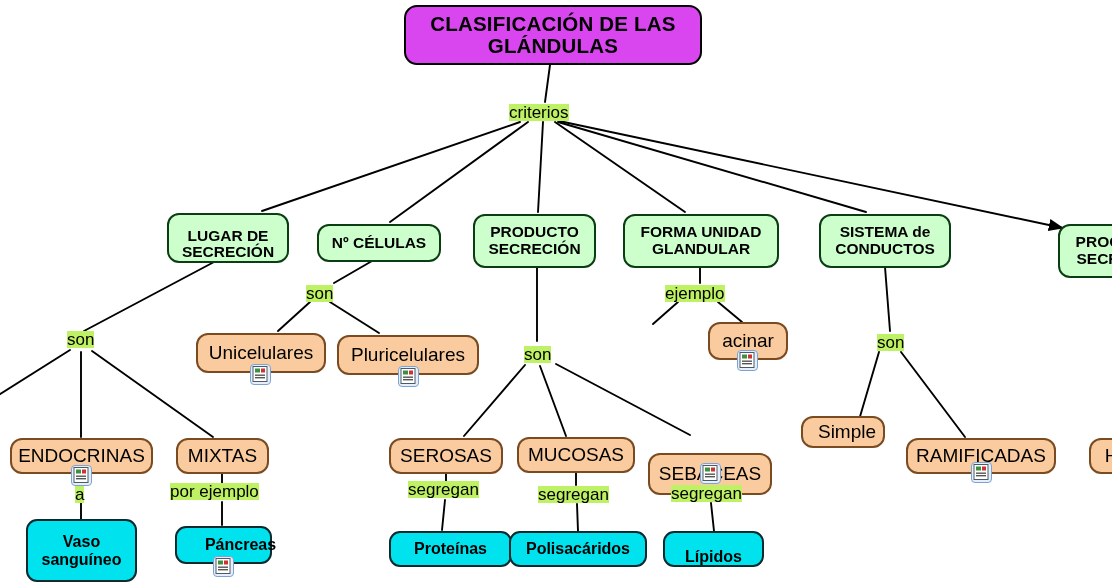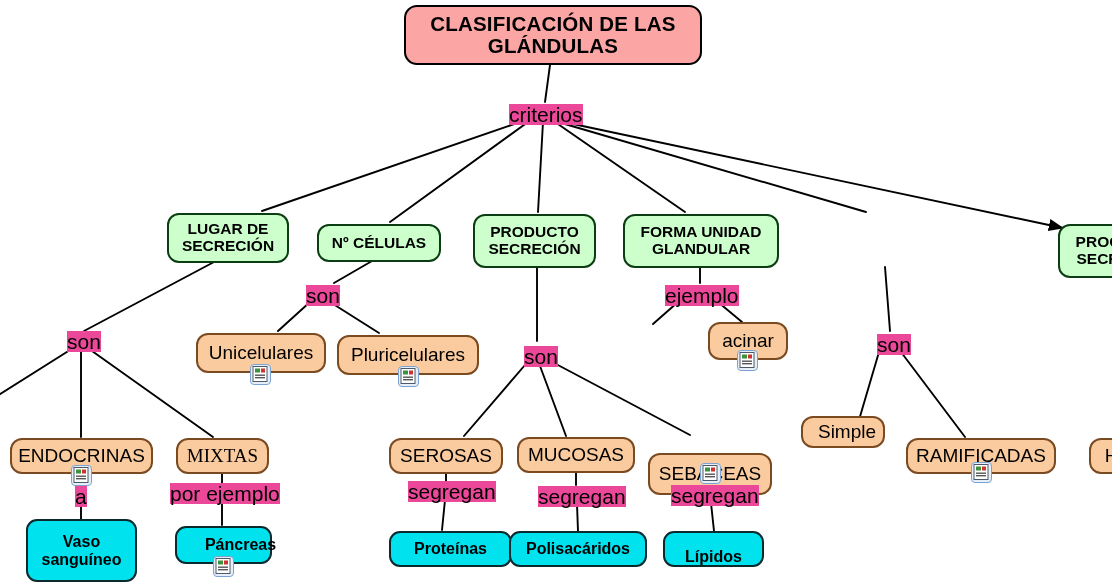--- a/index.html
+++ b/index.html
@@ -21,21 +21,21 @@
     align-items:center;
     justify-content:center;
     text-align:center;
     line-height:1.08;
     border-radius:11px;
   }
   .node .txt{display:block;white-space:pre-line;}
 
   
   .n-root{
-    background:#fca5a5;
+    background:#d946ef;
     border:2.5px solid #000000;
     color:#000000;
     font-weight:bold;
     font-size:20.5px;
     letter-spacing:.2px;
     border-radius:13px;
   }
   
   .n-green{
     background:#ccffcc;
@@ -60,25 +60,25 @@
     border:2.5px solid #0a2a2e;
     color:#000000;
     font-weight:bold;
     font-size:16px;
     border-radius:11px;
   }
 
   
   .lbl{
     position:absolute;
-    font-size:21px;
+    font-size:17px;
     color:#000000;
     white-space:nowrap;
     font-weight:normal;
-    background:#ec4899;
+    background:#bef264;
     line-height:1;
   }
 
   
   .doc-icon{
     position:absolute;
     width:21px;height:21px;
     border:1.5px solid #7aa3d4;
     border-radius:4px;
     background:#e8eef8;
@@ -152,39 +152,43 @@
       <line x1="710" y1="478" x2="710" y2="484"></line>
       <line x1="711" y1="503" x2="714" y2="531"></line>
     </g>
   </svg>
 
   <div class="node n-root" style="left:404px;top:5px;width:298px;height:60px;">
     <span class="txt">CLASIFICACIÓN DE LAS
 GLÁNDULAS</span>
   </div>
 
-  <div class="node n-green" style="left:167px;top:213px;width:122px;height:50px;">
+  <div class="node n-green" style="left:167px;top:213px;width:122px;height:50px;justify-content:flex-end;">
     <span class="txt">LUGAR DE
 SECRECIÓN</span>
   </div>
 
   <div class="node n-green" style="left:317px;top:224px;width:124px;height:38px;">
     <span class="txt">Nº CÉLULAS</span>
   </div>
 
   <div class="node n-green" style="left:473px;top:214px;width:123px;height:54px;">
     <span class="txt">PRODUCTO
 SECRECIÓN</span>
   </div>
 
   <div class="node n-green" style="left:623px;top:214px;width:156px;height:54px;">
     <span class="txt">FORMA UNIDAD
 GLANDULAR</span>
   </div>
 
+  <div class="node n-green" style="left:819px;top:214px;width:132px;height:54px;">
+    <span class="txt">SISTEMA de
+CONDUCTOS</span>
+  </div>
 
   <div class="node n-green" style="left:1058px;top:224px;width:80px;height:54px;">
     <span class="txt">PROC
 SECR</span>
   </div>
 
   <div class="node n-peach" style="left:196px;top:333px;width:130px;height:40px;">
     <span class="txt">Unicelulares</span>
   </div>
   <span class="doc-icon" style="left:250px;top:364px;">
@@ -230,21 +234,21 @@
   <span class="doc-icon" style="left:71px;top:465px;">
     <svg width="18" height="18" viewBox="0 0 18 18">
         <rect x="2" y="1.5" width="14" height="15" fill="#ffffff" stroke="#4a5a6a" stroke-width="1"></rect>
         <rect x="4" y="3.5" width="5" height="4" fill="#3e8f3e"></rect>
         <rect x="10" y="3.5" width="4" height="4" fill="#cc3333"></rect>
         <rect x="4" y="9.5" width="10" height="1.4" fill="#555"></rect>
         <rect x="4" y="12" width="10" height="1.4" fill="#555"></rect>
       </svg>
   </span>
 
-  <div class="node n-peach" style="left:176px;top:438px;width:93px;height:36px;font-family:Liberation Serif, serif;">
+  <div class="node n-peach" style="left:176px;top:438px;width:93px;height:36px;">
     <span class="txt">MIXTAS</span>
   </div>
 
   <div class="node n-peach" style="left:517px;top:437px;width:118px;height:36px;">
     <span class="txt">MUCOSAS</span>
   </div>
 
   <div class="node n-peach" style="left:389px;top:438px;width:114px;height:36px;">
     <span class="txt">SEROSAS</span>
   </div>

